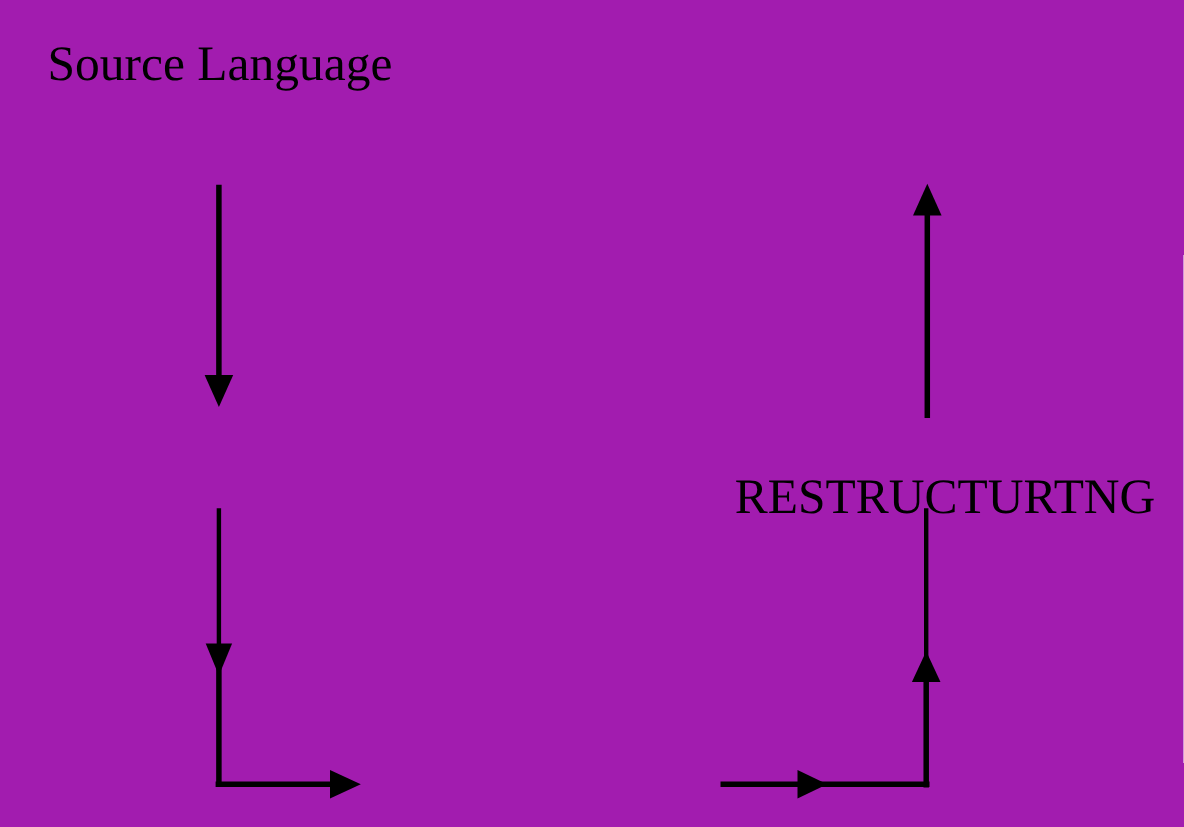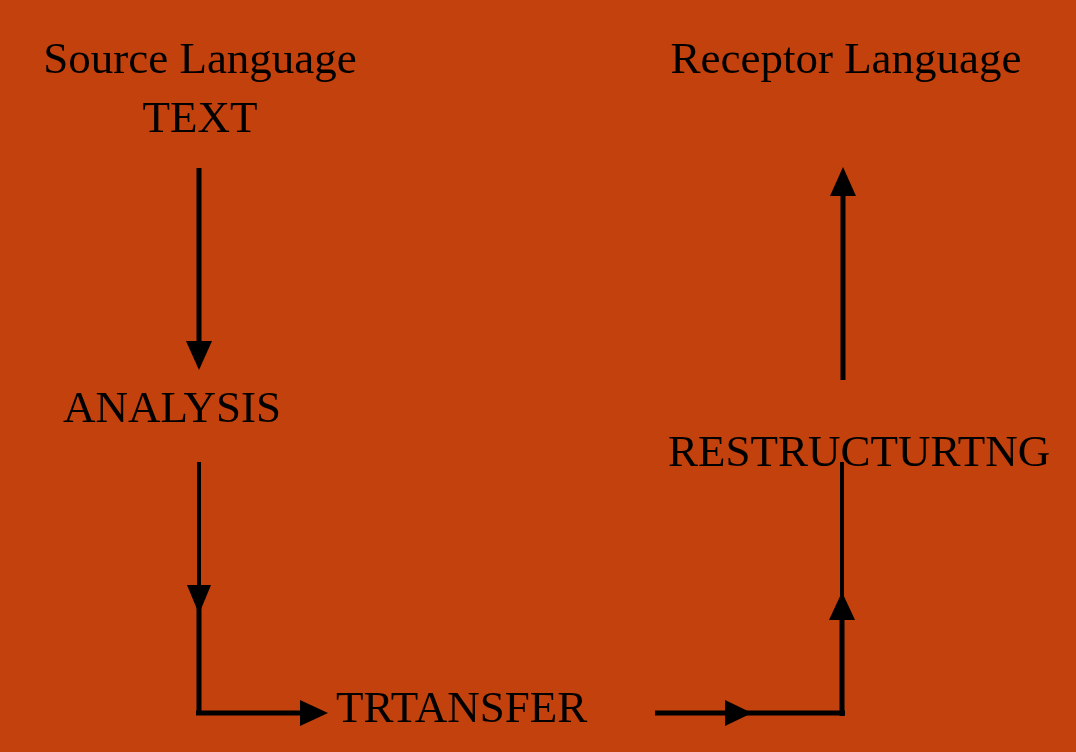--- a/index.html
+++ b/index.html
@@ -5,21 +5,21 @@
 <style>
   html, body {
     margin: 0;
     padding: 0;
     background: #ffffff;
   }
   #canvas {
     position: relative;
     width: 1076px;
     height: 752px;
-    background: #c2410c;
+    background: #a21caf;
     overflow: hidden;
     font-family: "Liberation Serif", "DejaVu Serif", serif;
     color: #000000;
   }
   .diagram-svg {
     position: absolute;
     left: 0;
     top: 0;
     width: 1076px;
     height: 752px;
@@ -110,24 +110,20 @@
 
     <g>
       <line x1="842" y1="462" x2="842" y2="605" stroke="#000000" stroke-width="4"></line>
       <line x1="843" y1="380" x2="843" y2="193" stroke="#000000" stroke-width="5"></line>
       <polygon points="843,167 830,196 856,196" fill="#000000"></polygon>
     </g>
   </svg>
 
   <div class="node-label" id="label-source-language">Source Language</div>
 
-  <div class="node-label" id="label-text">TEXT</div>
-
-  <div class="node-label" id="label-receptor-language">Receptor Language</div>
 
 
-  <div class="node-label" id="label-analysis">ANALYSIS</div>
+
 
   <div class="node-label" id="label-restructuring">RESTRUCTURTNG</div>
 
-  <div class="node-label" id="label-transfer">TRTANSFER</div>
 
 </div>
 
 </body></html>

